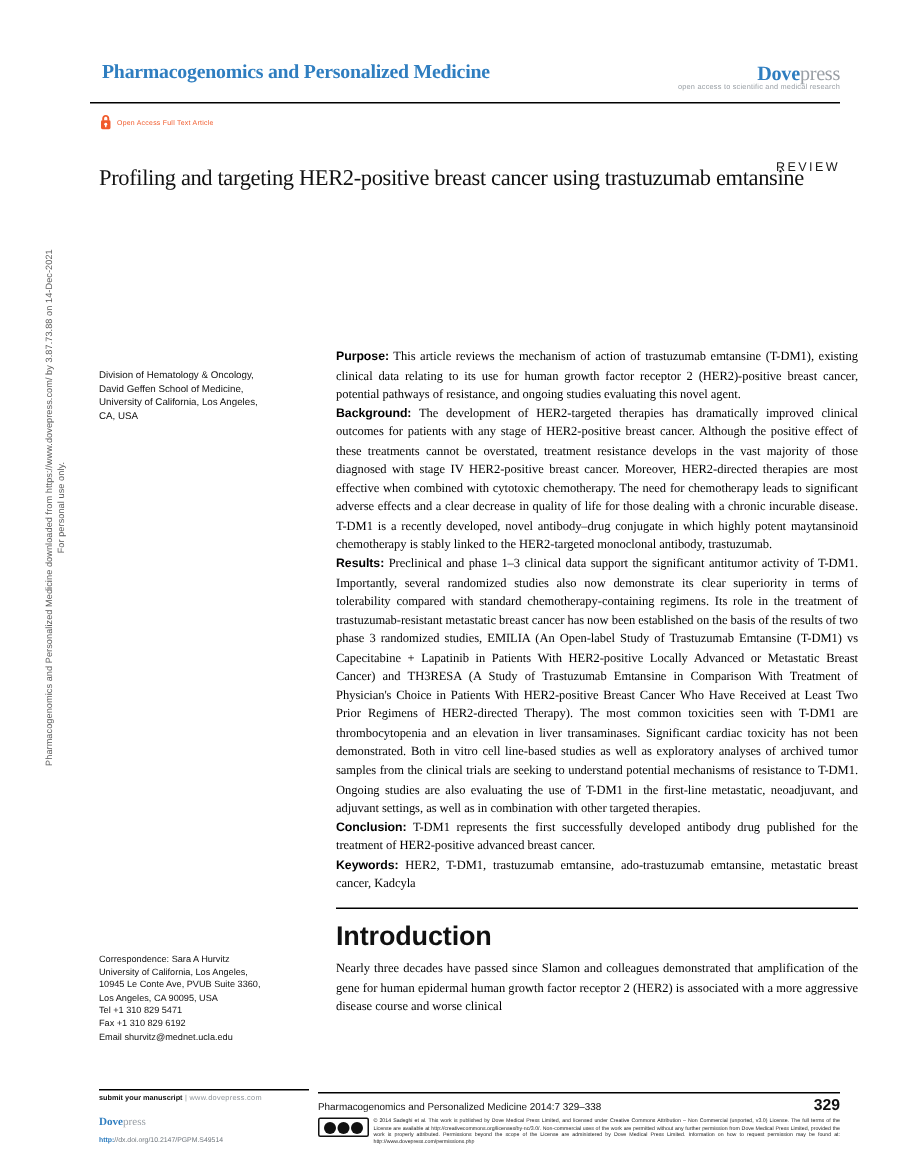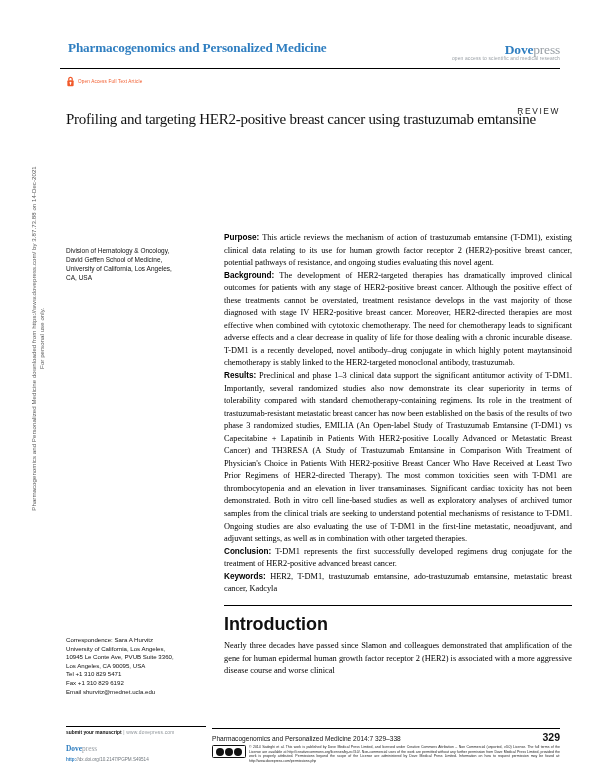--- a/index.html
+++ b/index.html
@@ -400,21 +400,21 @@
   </div>
 
   <div class="col-right">
 
     <p class="abs-p"><span class="lead">Purpose:</span><span> This article reviews the mechanism of action of trastuzumab emtansine (T-DM1), existing clinical data relating to its use for human growth factor receptor 2 (HER2)-positive breast cancer, potential pathways of resistance, and ongoing studies evaluating this novel agent.</span></p>
 
     <p class="abs-p"><span class="lead">Background:</span><span> The development of HER2-targeted therapies has dramatically improved clinical outcomes for patients with any stage of HER2-positive breast cancer. Although the positive effect of these treatments cannot be overstated, treatment resistance develops in the vast majority of those diagnosed with stage IV HER2-positive breast cancer. Moreover, HER2-directed therapies are most effective when combined with cytotoxic chemotherapy. The need for chemotherapy leads to significant adverse effects and a clear decrease in quality of life for those dealing with a chronic incurable disease. T-DM1 is a recently developed, novel antibody–drug conjugate in which highly potent maytansinoid chemotherapy is stably linked to the HER2-targeted monoclonal antibody, trastuzumab.</span></p>
 
     <p class="abs-p"><span class="lead">Results:</span><span> Preclinical and phase 1–3 clinical data support the significant antitumor activity of T-DM1. Importantly, several randomized studies also now demonstrate its clear superiority in terms of tolerability compared with standard chemotherapy-containing regimens. Its role in the treatment of trastuzumab-resistant metastatic breast cancer has now been established on the basis of the results of two phase 3 randomized studies, EMILIA (An Open-label Study of Trastuzumab Emtansine (T-DM1) vs Capecitabine + Lapatinib in Patients With HER2-positive Locally Advanced or Metastatic Breast Cancer) and TH3RESA (A Study of Trastuzumab Emtansine in Comparison With Treatment of Physician's Choice in Patients With HER2-positive Breast Cancer Who Have Received at Least Two Prior Regimens of HER2-directed Therapy). The most common toxicities seen with T-DM1 are thrombocytopenia and an elevation in liver transaminases. Significant cardiac toxicity has not been demonstrated. Both in vitro cell line-based studies as well as exploratory analyses of archived tumor samples from the clinical trials are seeking to understand potential mechanisms of resistance to T-DM1. Ongoing studies are also evaluating the use of T-DM1 in the first-line metastatic, neoadjuvant, and adjuvant settings, as well as in combination with other targeted therapies.</span></p>
 
-    <p class="abs-p"><span class="lead">Conclusion:</span><span> T-DM1 represents the first successfully developed regimens drug conjugate for the treatment of HER2-positive advanced breast cancer.</span></p>
+    <p class="abs-p"><span class="lead">Conclusion:</span><span> T-DM1 represents the first successfully developed antibody drug published for the treatment of HER2-positive advanced breast cancer.</span></p>
 
     <p class="abs-p"><span class="lead">Keywords:</span><span> HER2, T-DM1, trastuzumab emtansine, ado-trastuzumab emtansine, metastatic breast cancer, Kadcyla</span></p>
 
     <div class="abs-rule"></div>
 
     <h2 class="section-head">Introduction</h2>
     <p class="intro-p">Nearly three decades have passed since Slamon and colleagues demonstrated that amplification of the gene for human epidermal human growth factor receptor 2 (HER2) is associated with a more aggressive disease course and worse clinical</p>
   </div>
 
   <div class="bot-footer">

